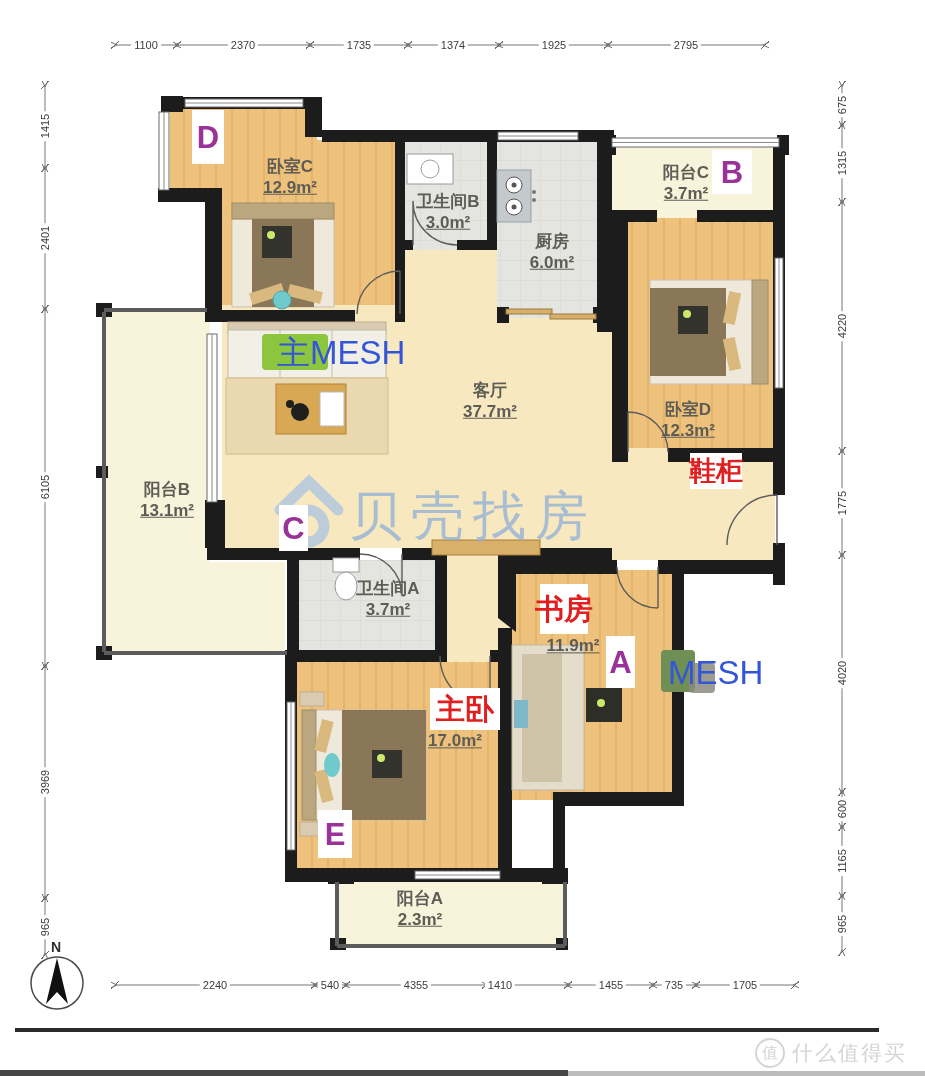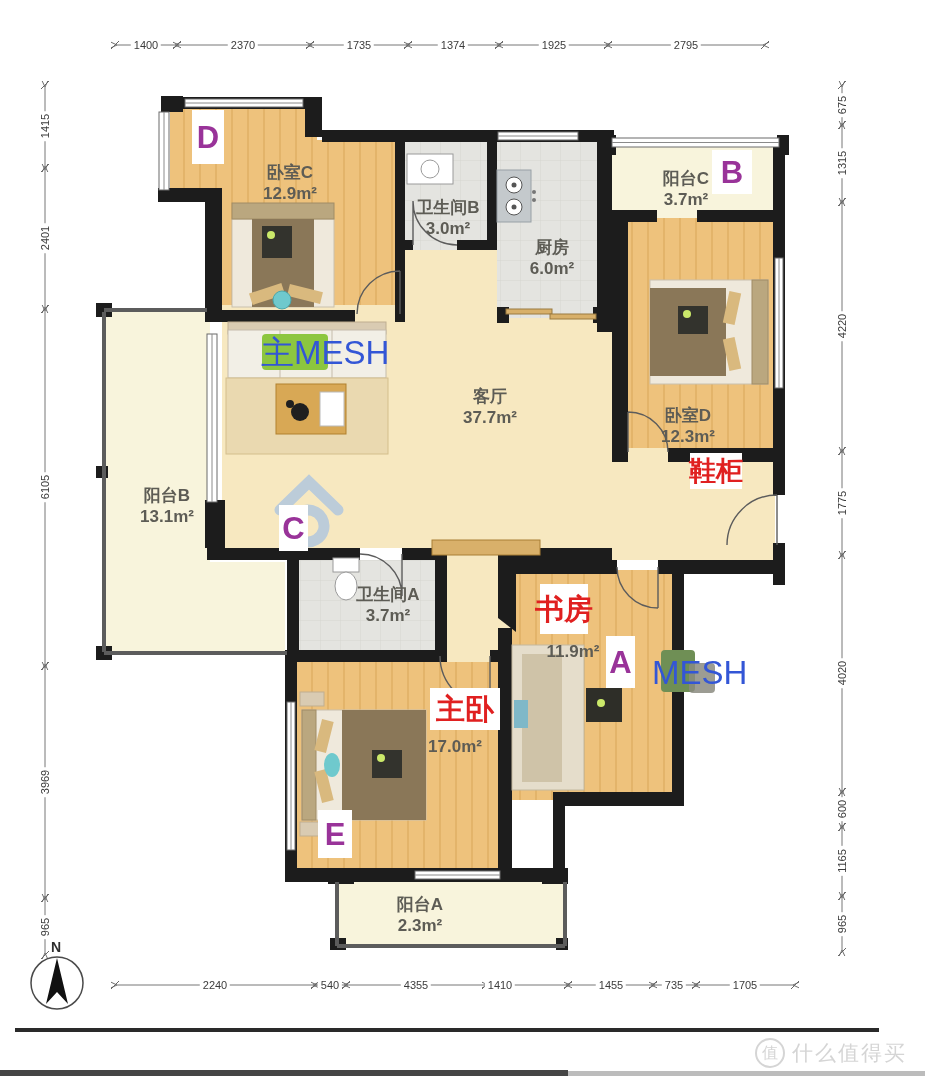--- a/index.html
+++ b/index.html
@@ -3,27 +3,27 @@
 <meta charset="utf-8">
 <style>
   html,body{margin:0;padding:0;background:#fff;}
   #stage{position:relative;width:925px;height:1076px;background:#fff;overflow:hidden;
          font-family:"Liberation Sans","DejaVu Sans",sans-serif;}
   #plan-svg{position:absolute;left:0;top:0;}
   .dim{position:absolute;transform:translate(-50%,-50%);font-size:11px;color:#3c3c3c;
        background:#fff;padding:0 3px;white-space:nowrap;line-height:1;}
   .dim.v{transform:translate(-50%,-50%) rotate(-90deg);}
   .room{position:absolute;transform:translate(-50%,-50%);text-align:center;color:#5d5c55;
-        font-size:17px;font-weight:600;line-height:1.25;white-space:nowrap;margin-top:6px;}
-  .room .area{font-weight:600;}
+        font-size:17px;font-weight:600;line-height:1.25;white-space:nowrap;}
+  .room .area{font-weight:600;text-decoration:underline;}
   .pt{position:absolute;background:#fff;color:#993399;font-weight:bold;font-size:31px;
       display:flex;align-items:center;justify-content:center;line-height:1;}
   .redbox{position:absolute;background:#fff;color:#e02020;font-weight:bold;font-size:29px;
       display:flex;align-items:center;justify-content:center;line-height:1;white-space:nowrap;}
-  .mesh{position:absolute;color:#3356d6;font-size:33px;font-weight:500;line-height:1;white-space:nowrap;}
+  .mesh{position:absolute;color:#3356d6;font-size:33px;font-weight:500;line-height:1;white-space:nowrap;margin-left:16px;}
   .blob{position:absolute;border-radius:4px;}
   #brand-text{position:absolute;left:349px;top:481px;font-size:53px;letter-spacing:9px;
       color:rgba(148,178,214,.8);font-weight:500;white-space:nowrap;}
   #north-n{position:absolute;left:56px;top:947px;transform:translate(-50%,-50%);
       font-size:14px;font-weight:bold;color:#2e2e2e;}
   #smzdm{position:absolute;right:18px;top:1038px;display:flex;align-items:center;gap:7px;
       color:#d5d5d5;font-size:21px;letter-spacing:2px;}
   #smzdm .badge{width:26px;height:26px;border:2px solid #d5d5d5;border-radius:50%;
       display:flex;align-items:center;justify-content:center;font-size:16px;letter-spacing:0;}
 </style>
@@ -271,21 +271,21 @@
   <g>
     <circle cx="57" cy="983" r="26" fill="none" stroke="#4a4a4a" stroke-width="1.5"></circle>
     <polygon points="57,958 46,1004 57,992 68,1004" fill="#111"></polygon>
   </g>
 
   <rect x="15" y="1028" width="864" height="4" fill="#2a2a2a"></rect>
   <rect x="0" y="1070" width="568" height="6" fill="#454545"></rect>
   <rect x="568" y="1071" width="357" height="5" fill="#bcbcbc"></rect>
 </svg>
 
-<div class="dim" style="left:146px;top:45px">1400</div>
+<div class="dim" style="left:146px;top:45px">1100</div>
 <div class="dim" style="left:243px;top:45px">2370</div>
 <div class="dim" style="left:359px;top:45px">1735</div>
 <div class="dim" style="left:453px;top:45px">1374</div>
 <div class="dim" style="left:554px;top:45px">1925</div>
 <div class="dim" style="left:686px;top:45px">2795</div>
 
 <div class="dim" style="left:215px;top:985px">2240</div>
 <div class="dim" style="left:330px;top:985px">540</div>
 <div class="dim" style="left:416px;top:985px">4355</div>
 <div class="dim" style="left:500px;top:985px">1410</div>
@@ -361,19 +361,20 @@
 <div class="mesh" style="left:261px;top:336px">主MESH</div>
 
 <div class="blob" style="left:661px;top:650px;width:34px;height:42px;background:#6f8f55"></div>
 <div class="blob" style="left:689px;top:663px;width:26px;height:30px;background:#8b8b80;opacity:.85"></div>
 <div class="mesh" style="left:652px;top:656px">MESH</div>
 
 <div class="redbox" style="left:690px;top:453px;width:52px;height:36px;font-size:27px">鞋柜</div>
 <div class="redbox" style="left:540px;top:584px;width:48px;height:50px">书房</div>
 <div class="redbox" style="left:430px;top:688px;width:70px;height:42px">主卧</div>
 
+<div id="brand-text">贝壳找房</div>
 <div id="north-n">N</div>
 <div id="smzdm">
   <span class="badge">值</span>
   <span>什么值得买</span>
 </div>
 
 </div>
 
 </body></html>

